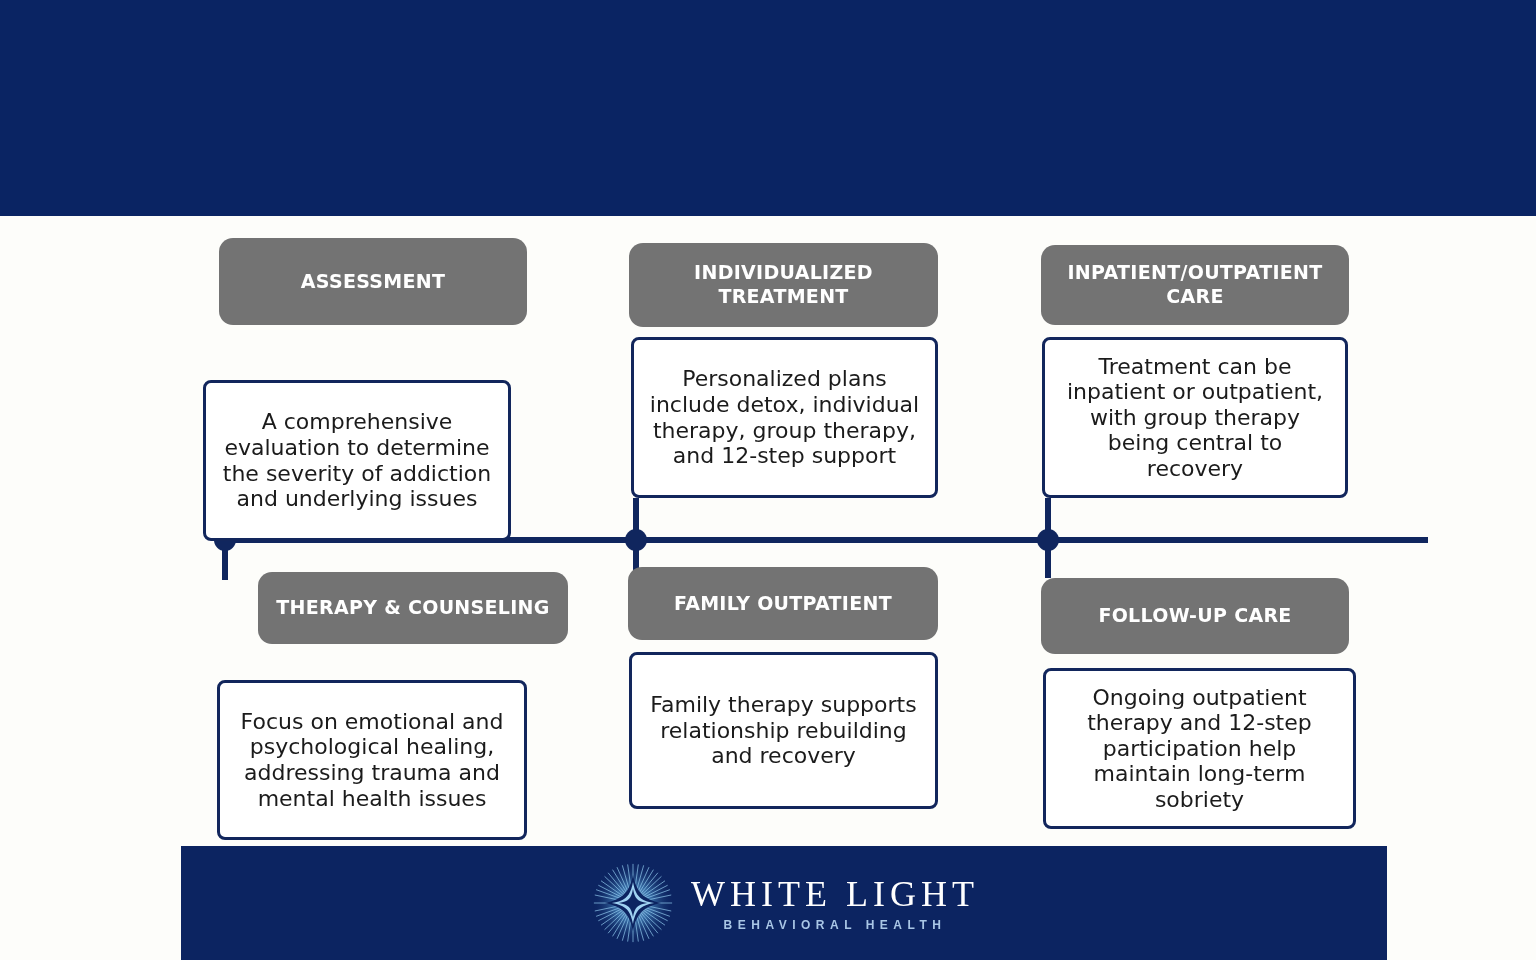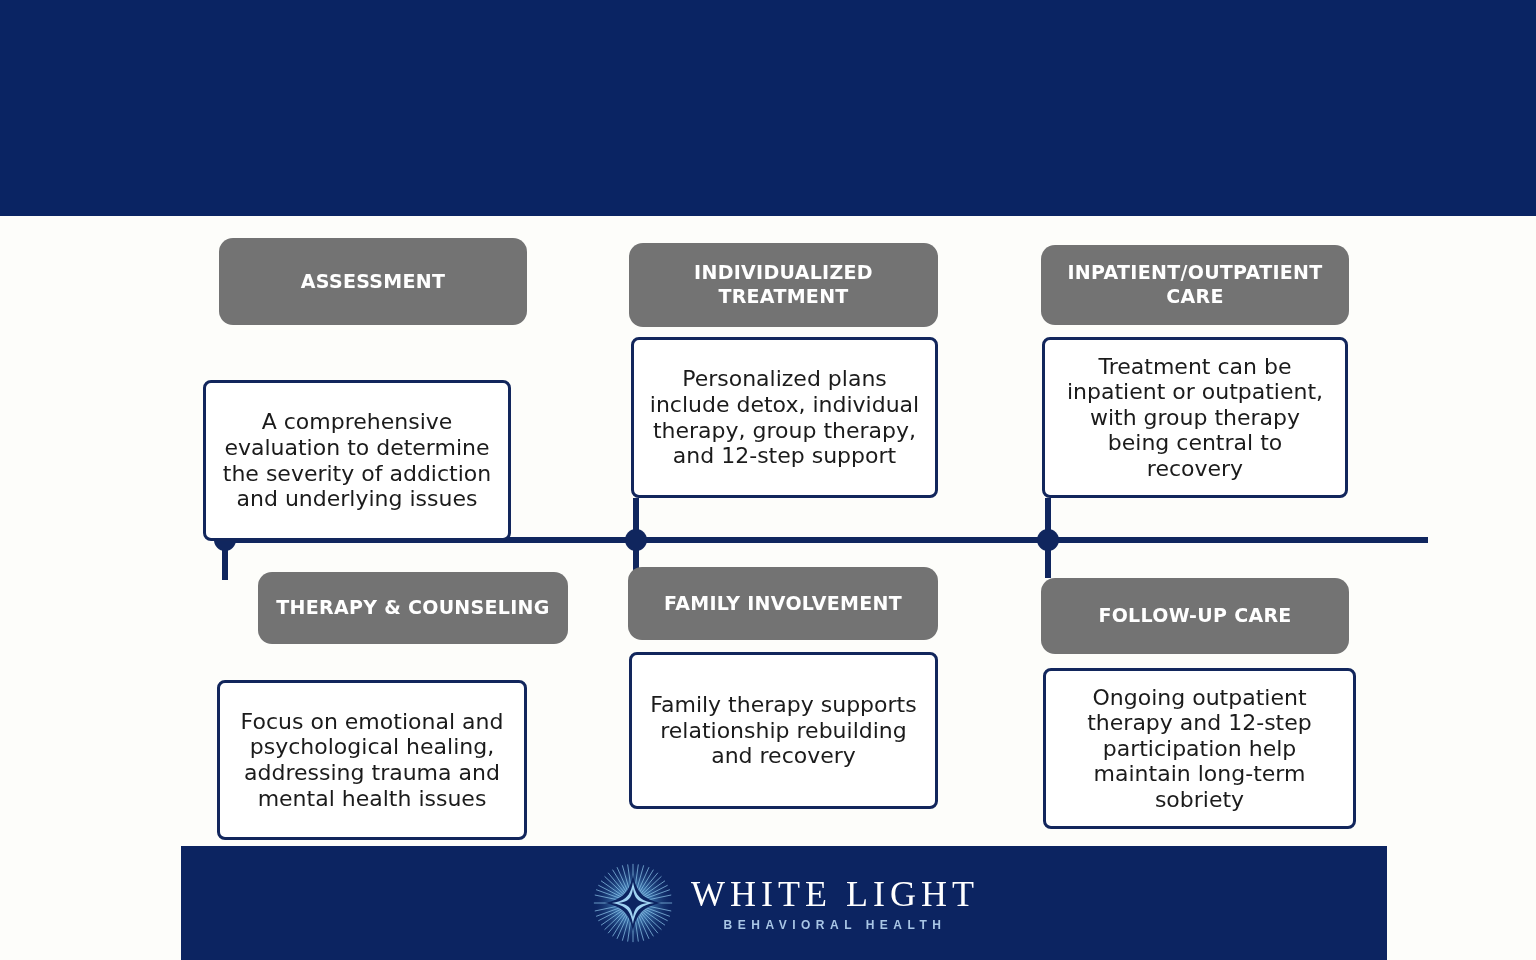--- a/index.html
+++ b/index.html
@@ -210,21 +210,21 @@
 
   <div class="pill pill-2">INDIVIDUALIZED TREATMENT</div>
   <div class="body-box box-2">Personalized plans include detox, individual therapy, group therapy, and 12-step support</div>
 
   <div class="pill pill-3">INPATIENT/OUTPATIENT CARE</div>
   <div class="body-box box-3">Treatment can be inpatient or outpatient, with group therapy being central to recovery</div>
 
   <div class="pill pill-4">THERAPY &amp; COUNSELING</div>
   <div class="body-box box-4">Focus on emotional and psychological healing, addressing trauma and mental health issues</div>
 
-  <div class="pill pill-5">FAMILY INVOLVEMENT</div>
+  <div class="pill pill-5">FAMILY OUTPATIENT</div>
   <div class="body-box box-5">Family therapy supports relationship rebuilding and recovery</div>
 
   <div class="pill pill-6">FOLLOW-UP CARE</div>
   <div class="body-box box-6">Ongoing outpatient therapy and 12-step participation help maintain long-term sobriety</div>
 
   <div class="footer-bar"></div>
   <div class="logo-wrap">
     <svg class="logo-mark" viewBox="0 0 100 100">
       <defs>
         <radialGradient id="glow" cx="50%" cy="50%" r="50%">

